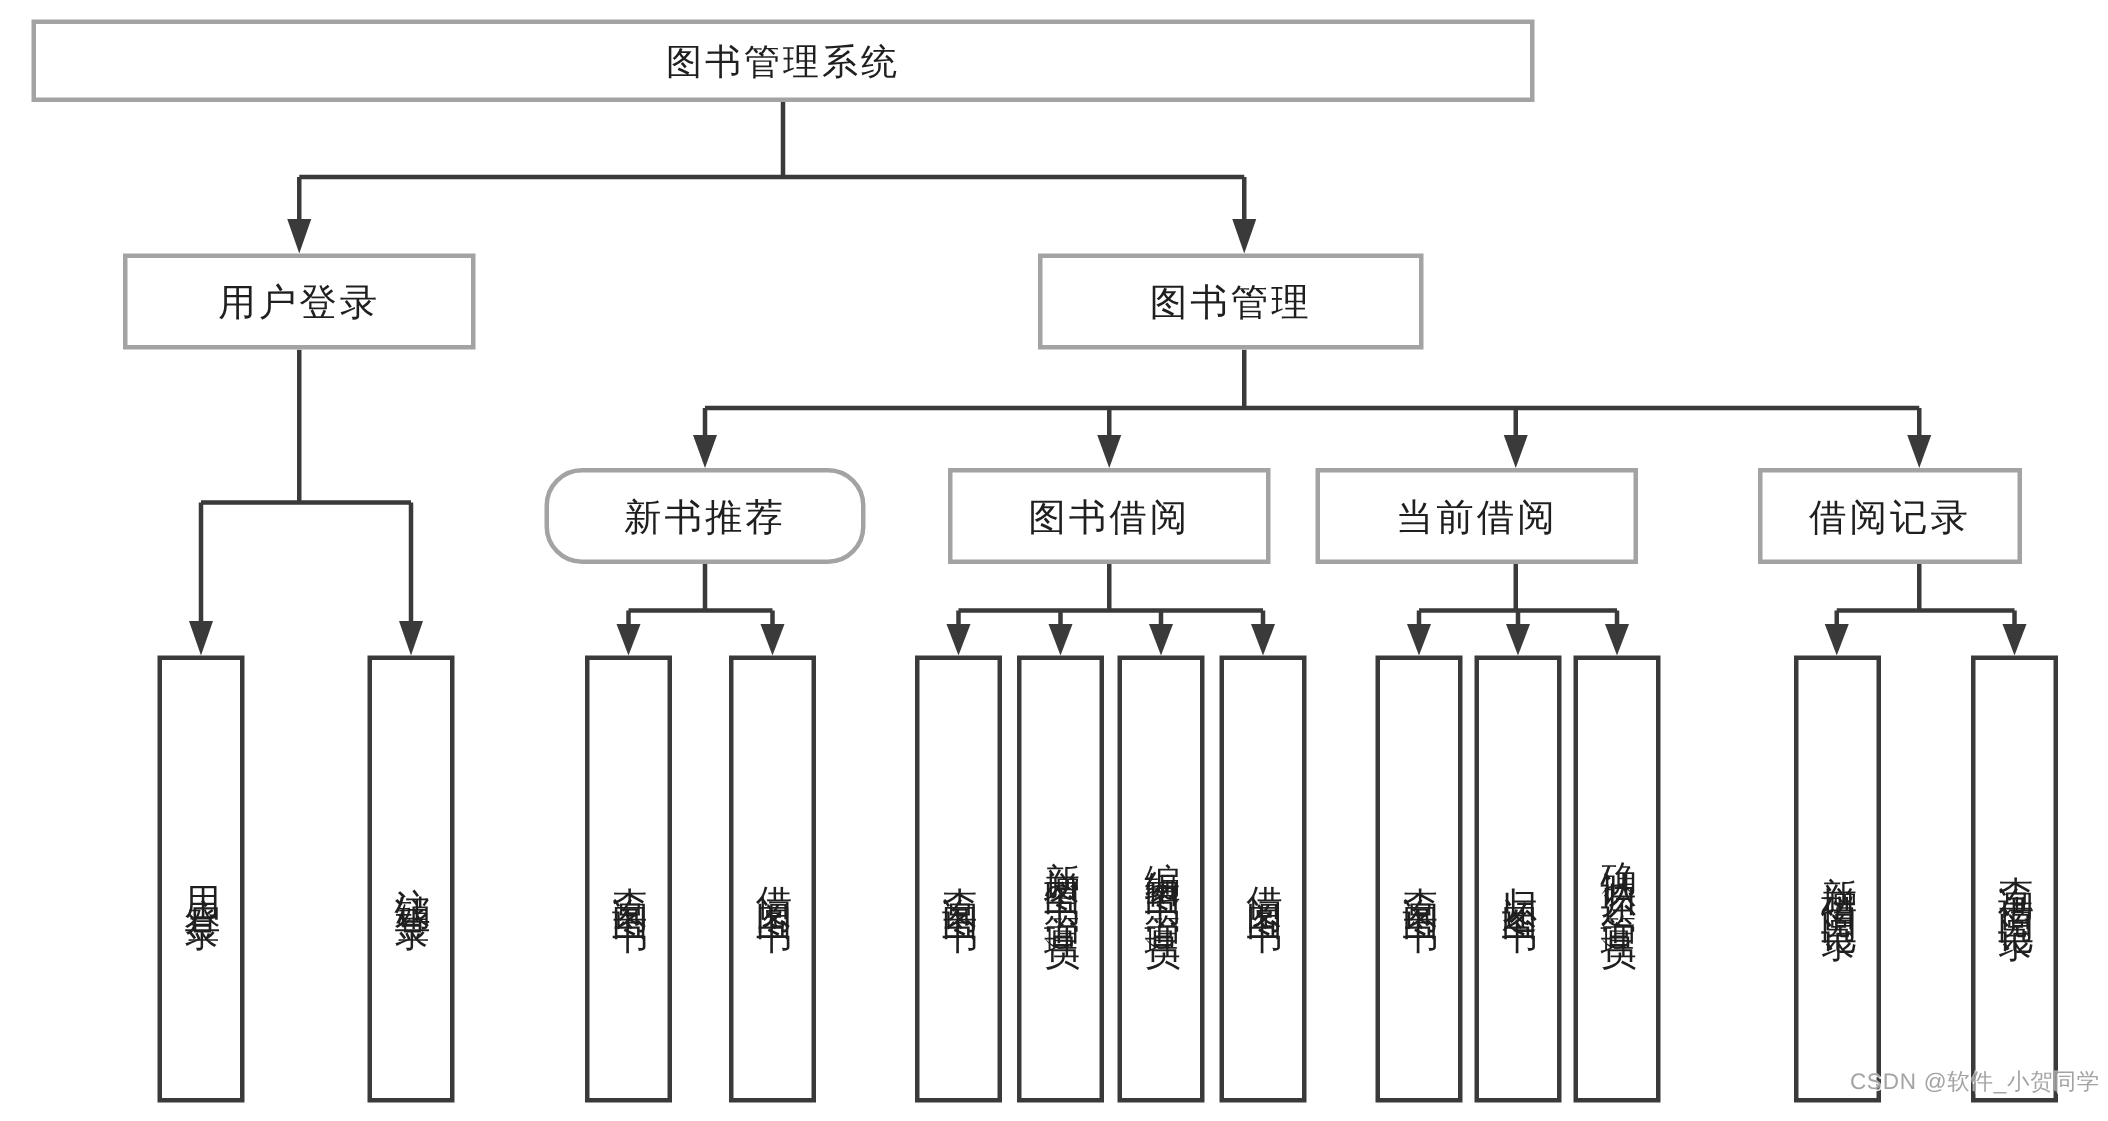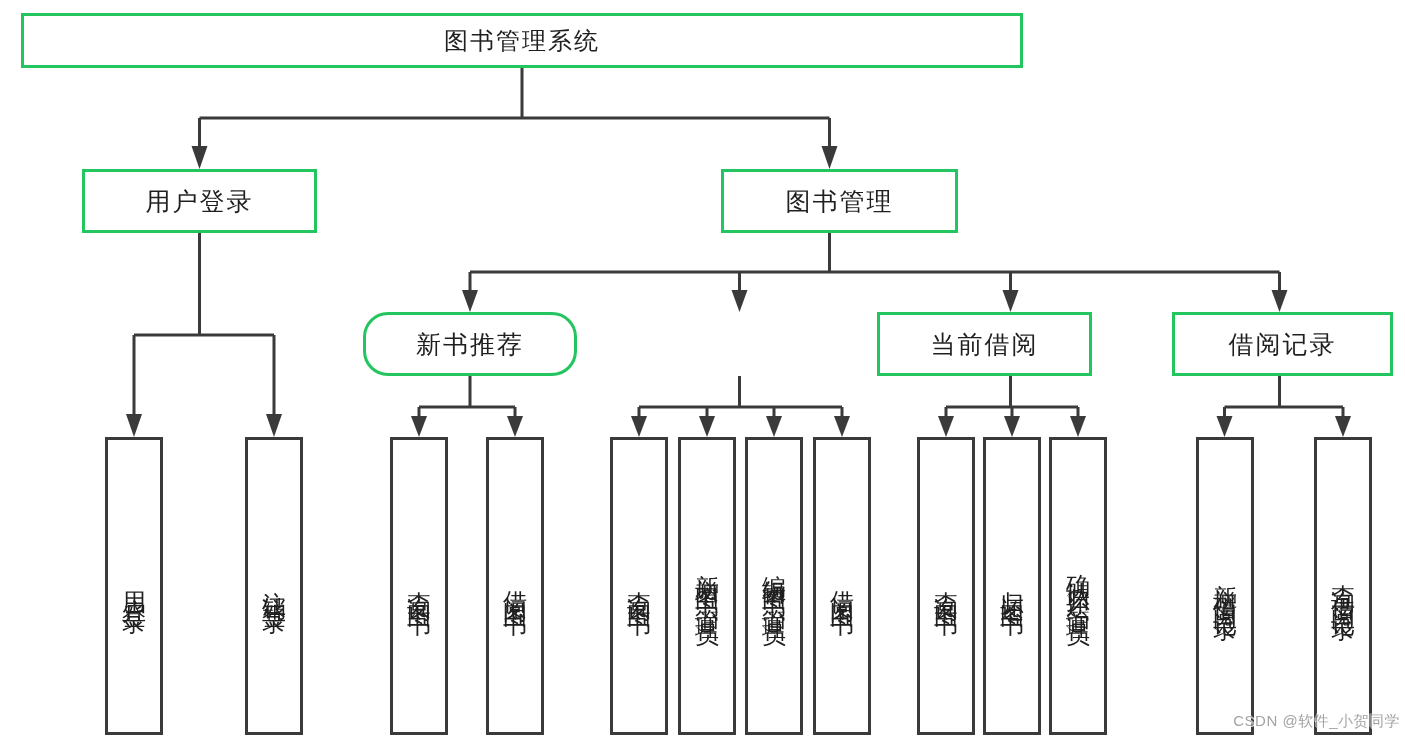--- a/index.html
+++ b/index.html
@@ -20,21 +20,21 @@
 
   #connectors {
     position: absolute;
     left: 0; top: 0;
     z-index: 1;
   }
 
   .hnode {
     position: absolute;
     background: #ffffff;
-    border: 3px solid #22c55e;
+    border: 3px solid #a3a3a3;
     display: flex;
     align-items: center;
     justify-content: center;
     font-size: 25px;
     letter-spacing: 2px;
     color: #1f1f1f;
     z-index: 2;
     white-space: nowrap;
   }
   .root { left: 21px; top: 13px; width: 1002px; height: 55px; font-size: 24px; }
@@ -120,25 +120,26 @@
       <polygon points="1004,416 1020,416 1012,437"></polygon>
       <polygon points="1070,416 1086,416 1078,437"></polygon>
       <polygon points="1216.5,416 1232.5,416 1224.5,437"></polygon>
       <polygon points="1335,416 1351,416 1343,437"></polygon>
     </g>
   </svg>
 
   <div class="hnode root">图书管理系统</div>
 
   <div class="hnode l2" style="left:82px; width:235px;">用户登录</div>
-  <div class="hnode l2" style="left:721px; width:237px;">图书管理</div>
+  <div class="hnode l2" style="left:692px; width:257px;">图书管理</div>
 
   <div class="hnode l3" style="left:363px; width:214px;border-radius:25px;">新书推荐</div>
+  <div class="hnode l3" style="left:632px; width:215px;">图书借阅</div>
   <div class="hnode l3" style="left:877px; width:215px;">当前借阅</div>
-  <div class="hnode l3" style="left:1172px; width:221px;">借阅记录</div>
+  <div class="hnode l3" style="left:1172px; width:176px;">借阅记录</div>
 
   <div class="leaf" style="left:105px;">
     <span>用户登录</span>
   </div>
   <div class="leaf" style="left:245px;">
     <span>注销登录</span>
   </div>
 
   <div class="leaf" style="left:390px;">
     <span>查询图书</span>

